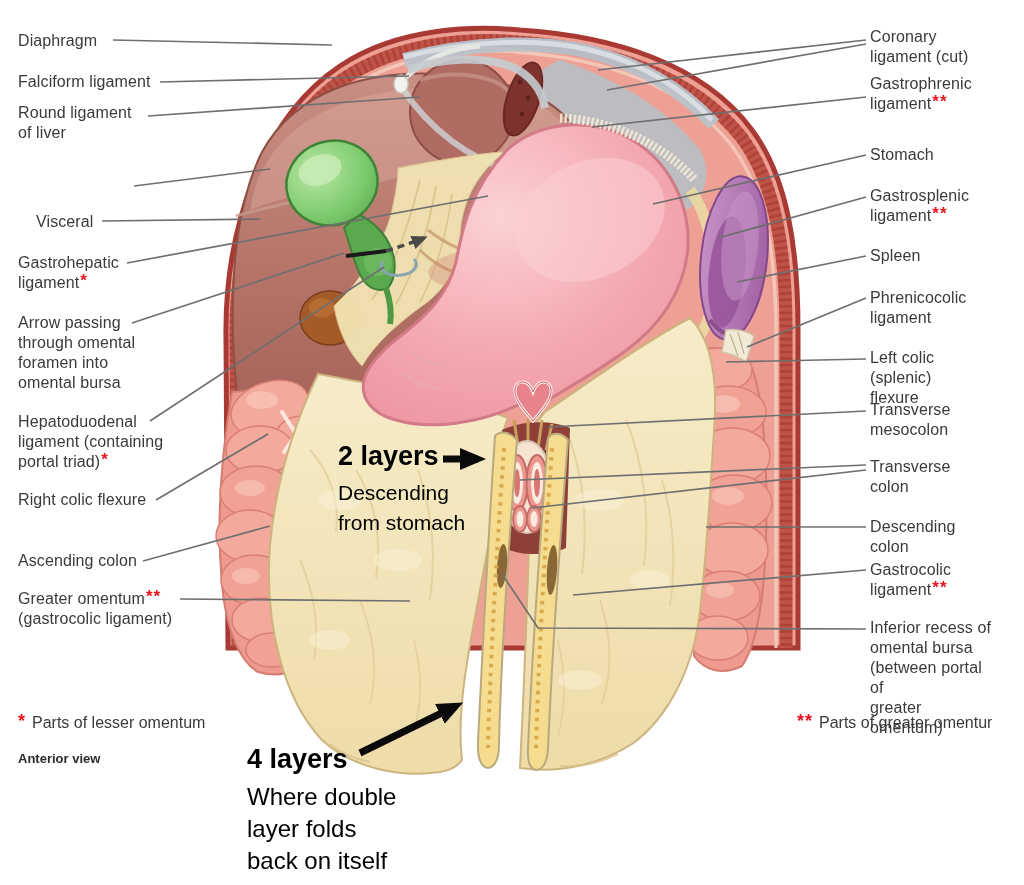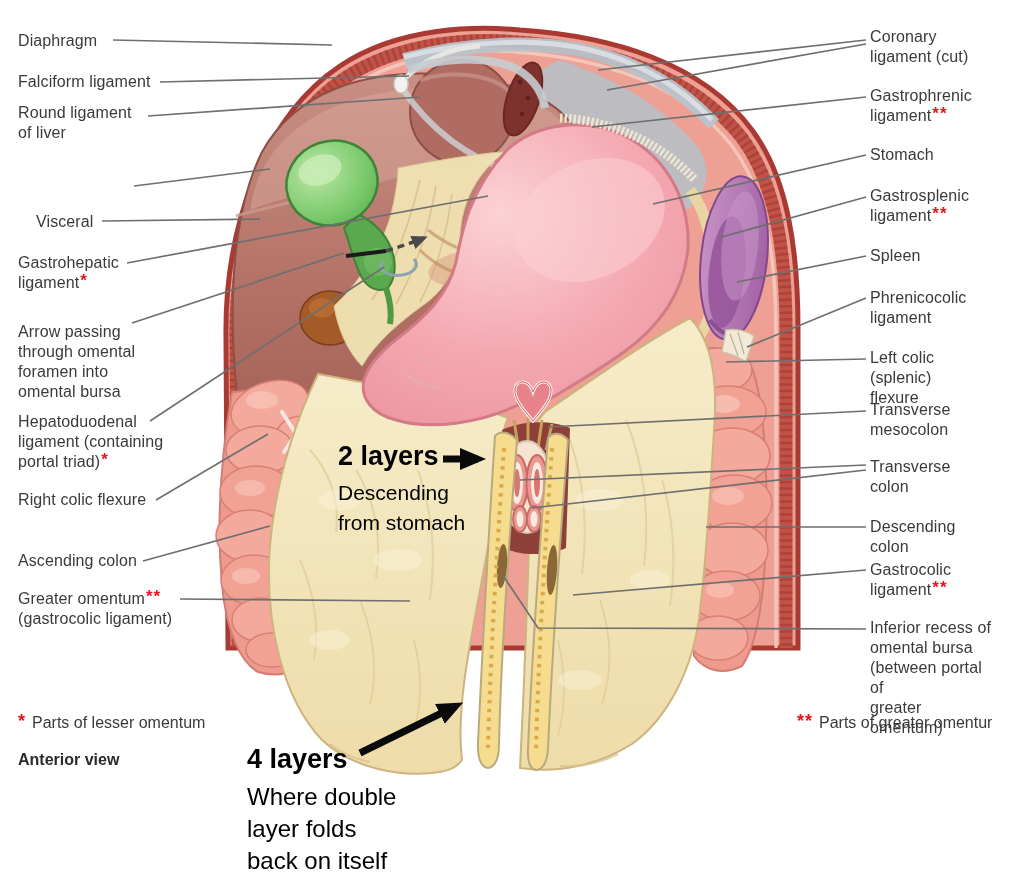--- a/index.html
+++ b/index.html
@@ -6,21 +6,21 @@
   #stage{position:relative;width:992px;height:885px;background:#ffffff;overflow:hidden;
          font-family:"Liberation Sans",sans-serif;}
   #art{position:absolute;left:0;top:0;}
   .lbl{position:absolute;font-size:16px;line-height:20px;color:#3a3a3a;
        white-space:pre-line;letter-spacing:0.1px;}
   .lbl .star{color:#e8131f;font-weight:bold;font-size:17px;position:relative;top:-2px;
              margin-left:1px;letter-spacing:1px;white-space:nowrap;}
   .footnote{position:absolute;font-size:16px;color:#3a3a3a;white-space:nowrap;text-align:right;}
   .footnote .star{color:#e8131f;font-weight:bold;font-size:18px;position:relative;top:-1px;
                   margin-right:6px;letter-spacing:1px;}
-  .view-label{position:absolute;font-size:16px;font-weight:bold;color:#2b2b2b;text-align:center;}
+  .view-label{position:absolute;font-size:13px;font-weight:bold;color:#2b2b2b;text-align:center;}
   .ann-title{position:absolute;font-size:27px;font-weight:bold;color:#000;white-space:nowrap;}
   .ann-body{position:absolute;font-size:21px;color:#000;white-space:pre-line;line-height:30px;}
   .ann-body.b4{font-size:24px;line-height:32px;}
 </style>
 </head>
 <body>
 
 <div id="stage">
 
 <svg id="art" width="1024" height="885" viewBox="0 0 1024 885">
@@ -267,35 +267,35 @@
   </g>
 </svg>
 
   <div class="lbl" style="top:31px;left:18px"><span>Diaphragm</span><span class="star"></span><span></span></div>
   <div class="lbl" style="top:72px;left:18px"><span>Falciform ligament</span><span class="star"></span><span></span></div>
   <div class="lbl" style="top:103px;left:18px"><span>Round ligament
 of liver</span><span class="star"></span><span></span></div>
   <div class="lbl" style="top:212px;left:36px"><span>Visceral</span><span class="star"></span><span></span></div>
   <div class="lbl" style="top:253px;left:18px"><span>Gastrohepatic
 ligament</span><span class="star">*</span><span></span></div>
-  <div class="lbl" style="top:322px;left:18px"><span>Arrow passing
+  <div class="lbl" style="top:313px;left:18px"><span>Arrow passing
 through omental
 foramen into
 omental bursa</span><span class="star"></span><span></span></div>
   <div class="lbl" style="top:412px;left:18px"><span>Hepatoduodenal
 ligament (containing
 portal triad)</span><span class="star">*</span><span></span></div>
   <div class="lbl" style="top:490px;left:18px"><span>Right colic flexure</span><span class="star"></span><span></span></div>
   <div class="lbl" style="top:551px;left:18px"><span>Ascending colon</span><span class="star"></span><span></span></div>
   <div class="lbl" style="top:589px;left:18px"><span>Greater omentum</span><span class="star">**</span><span>
 (gastrocolic ligament)</span></div>
 
   <div class="lbl" style="top:27px;left:870px"><span>Coronary
 ligament (cut)</span><span class="star"></span><span></span></div>
-  <div class="lbl" style="top:86px;left:870px"><span>Gastrophrenic
+  <div class="lbl" style="top:74px;left:870px"><span>Gastrophrenic
 ligament</span><span class="star">**</span><span></span></div>
   <div class="lbl" style="top:145px;left:870px"><span>Stomach</span><span class="star"></span><span></span></div>
   <div class="lbl" style="top:186px;left:870px"><span>Gastrosplenic
 ligament</span><span class="star">**</span><span></span></div>
   <div class="lbl" style="top:246px;left:870px"><span>Spleen</span><span class="star"></span><span></span></div>
   <div class="lbl" style="top:288px;left:870px"><span>Phrenicocolic
 ligament</span><span class="star"></span><span></span></div>
   <div class="lbl" style="top:348px;left:870px"><span>Left colic (splenic)
 flexure</span><span class="star"></span><span></span></div>
   <div class="lbl" style="top:400px;left:870px"><span>Transverse

